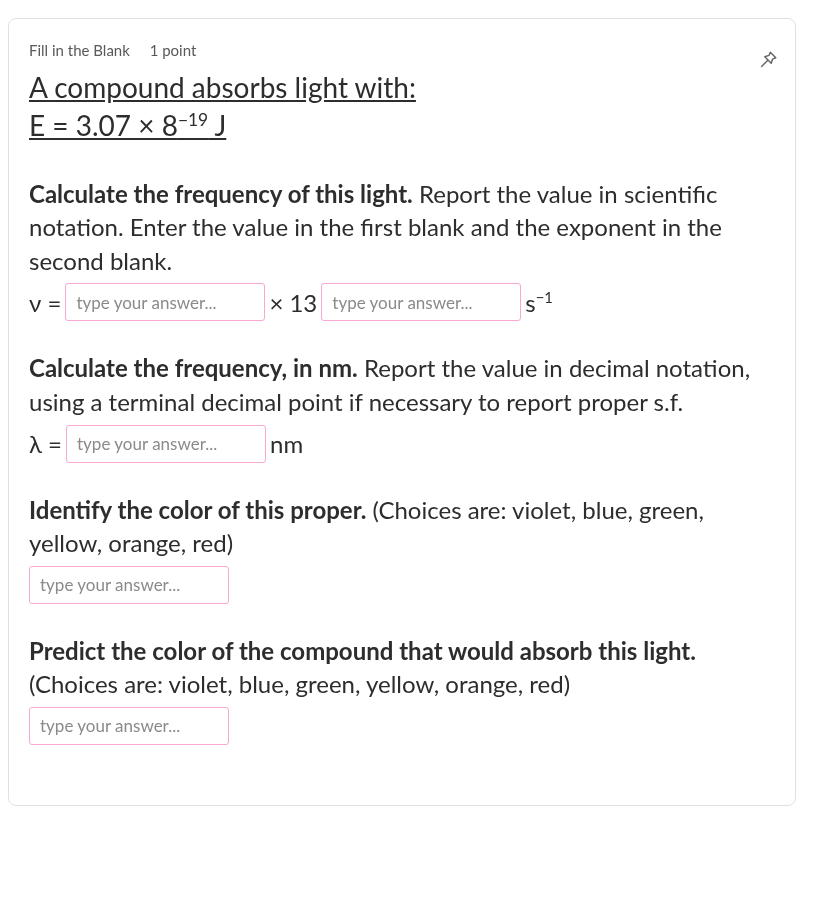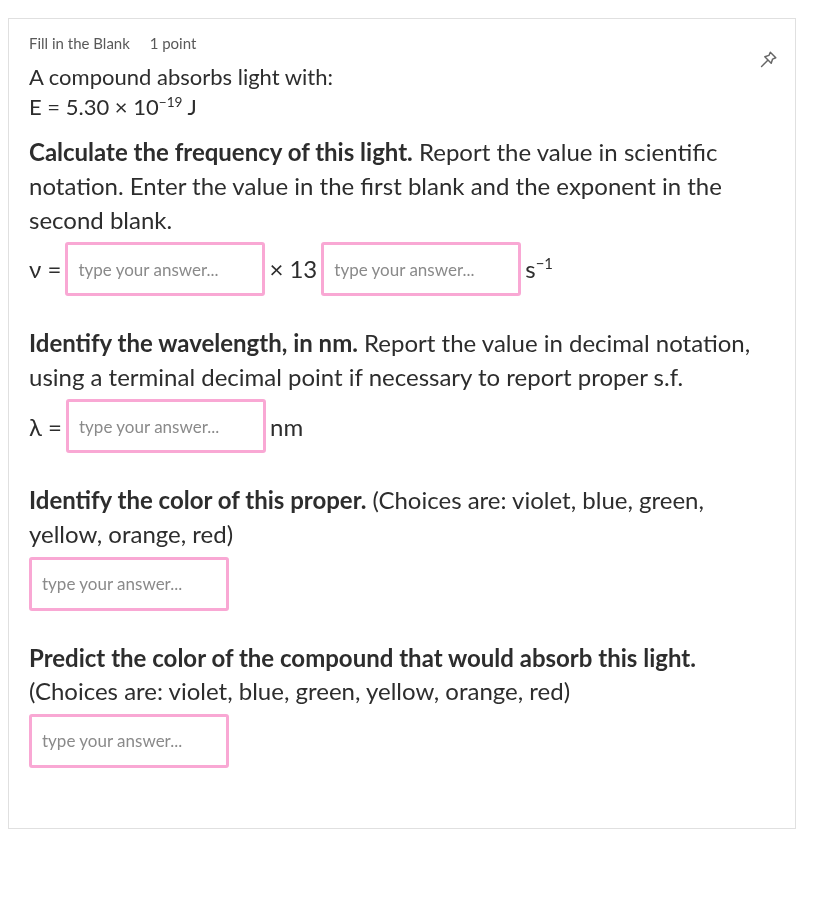--- a/index.html
+++ b/index.html
@@ -6,69 +6,70 @@
   body {
     margin: 0;
     padding: 0;
     font-family: "Lato", "Helvetica Neue", Helvetica, Arial, sans-serif;
     background: #fff;
     color: #2d2d2d;
     width: 816px;
   }
   .card {
     border: 1px solid #e0e0e0;
-    border-radius: 0;
-    padding: 15px 20px 30px 20px;
+    border-radius: 8px;
+    padding: 22px 20px 30px 20px;
     position: relative;
     margin: 18px 20px 20px 8px;
   }
   .meta {
     font-size: 15px;
     color: #595959;
     margin-bottom: 10px;
   }
   .meta span + span { margin-left: 16px; }
   .pin {
     position: absolute;
     top: 30px;
     right: 16px;
     width: 22px;
     height: 22px;
     color: #666;
   }
   .intro {
-    font-size: 22px;
+    font-size: 28px;
     line-height: 1.35;
-    margin-bottom: 14px;
+    margin-bottom: 32px;
     color: #2d2d2d;
+    text-decoration: underline;
   }
   .qblock {
     font-size: 24px;
     line-height: 1.4;
     margin-bottom: 30px;
     color: #2d2d2d;
   }
   .qblock .bold { font-weight: 700; text-align: right; }
   .answer-line {
     margin-top: 6px;
     font-size: 24px;
     display: flex;
     flex-wrap: wrap;
     align-items: center;
     gap: 4px;
   }
   input.blank {
     font-family: inherit;
     font-size: 17px;
     color: #777;
-    border: 3px solid #f9a8d4;
+    border: 1px solid #f9a8d4;
     border-radius: 3px;
     padding: 7px 10px;
     width: 200px;
-    height: 54px;
+    height: 38px;
     background: #fff;
   }
   input.blank::placeholder { color: #8a8a8a; }
   sup { font-size: 0.62em; vertical-align: super; line-height: 0; }
   .nowrap { white-space: nowrap; }
 </style>
 </head>
 <body>
 
 <div class="card">
@@ -81,37 +82,37 @@
   </div>
 
   <div class="meta">
     <span>Fill in the Blank</span>
     <span>1 point</span>
   </div>
 
   <div class="intro">
     <span>A compound absorbs light with:</span><br>
     <span class="nowrap">
-      <span>E = 5.30 × 10</span><sup>−19</sup><span> J</span>
+      <span>E = 3.07 × 8</span><sup>−19</sup><span> J</span>
     </span>
   </div>
 
   <div class="qblock">
     <span class="bold">Calculate the frequency of this light.</span><span> Report the value in scientific notation. Enter the value in the first blank and the exponent in the second blank.</span>
     <div class="answer-line">
       <span>ν = </span>
       <input class="blank" type="text" placeholder="type your answer..." style="">
       <span> × 13 </span>
       <input class="blank" type="text" placeholder="type your answer..." style="">
       <span class="nowrap"><span> s</span><sup>−1</sup></span>
     </div>
   </div>
 
   <div class="qblock">
-    <span class="bold">Identify the wavelength, in nm.</span><span> Report the value in decimal notation, using a terminal decimal point if necessary to report proper s.f.</span>
+    <span class="bold">Calculate the frequency, in nm.</span><span> Report the value in decimal notation, using a terminal decimal point if necessary to report proper s.f.</span>
     <div class="answer-line">
       <span>λ = </span>
       <input class="blank" type="text" placeholder="type your answer..." style="">
       <span> nm</span>
     </div>
   </div>
 
   <div class="qblock">
     <span class="bold">Identify the color of this proper.</span><span> (Choices are: violet, blue, green, yellow, orange, red)</span>
     <div class="answer-line">

